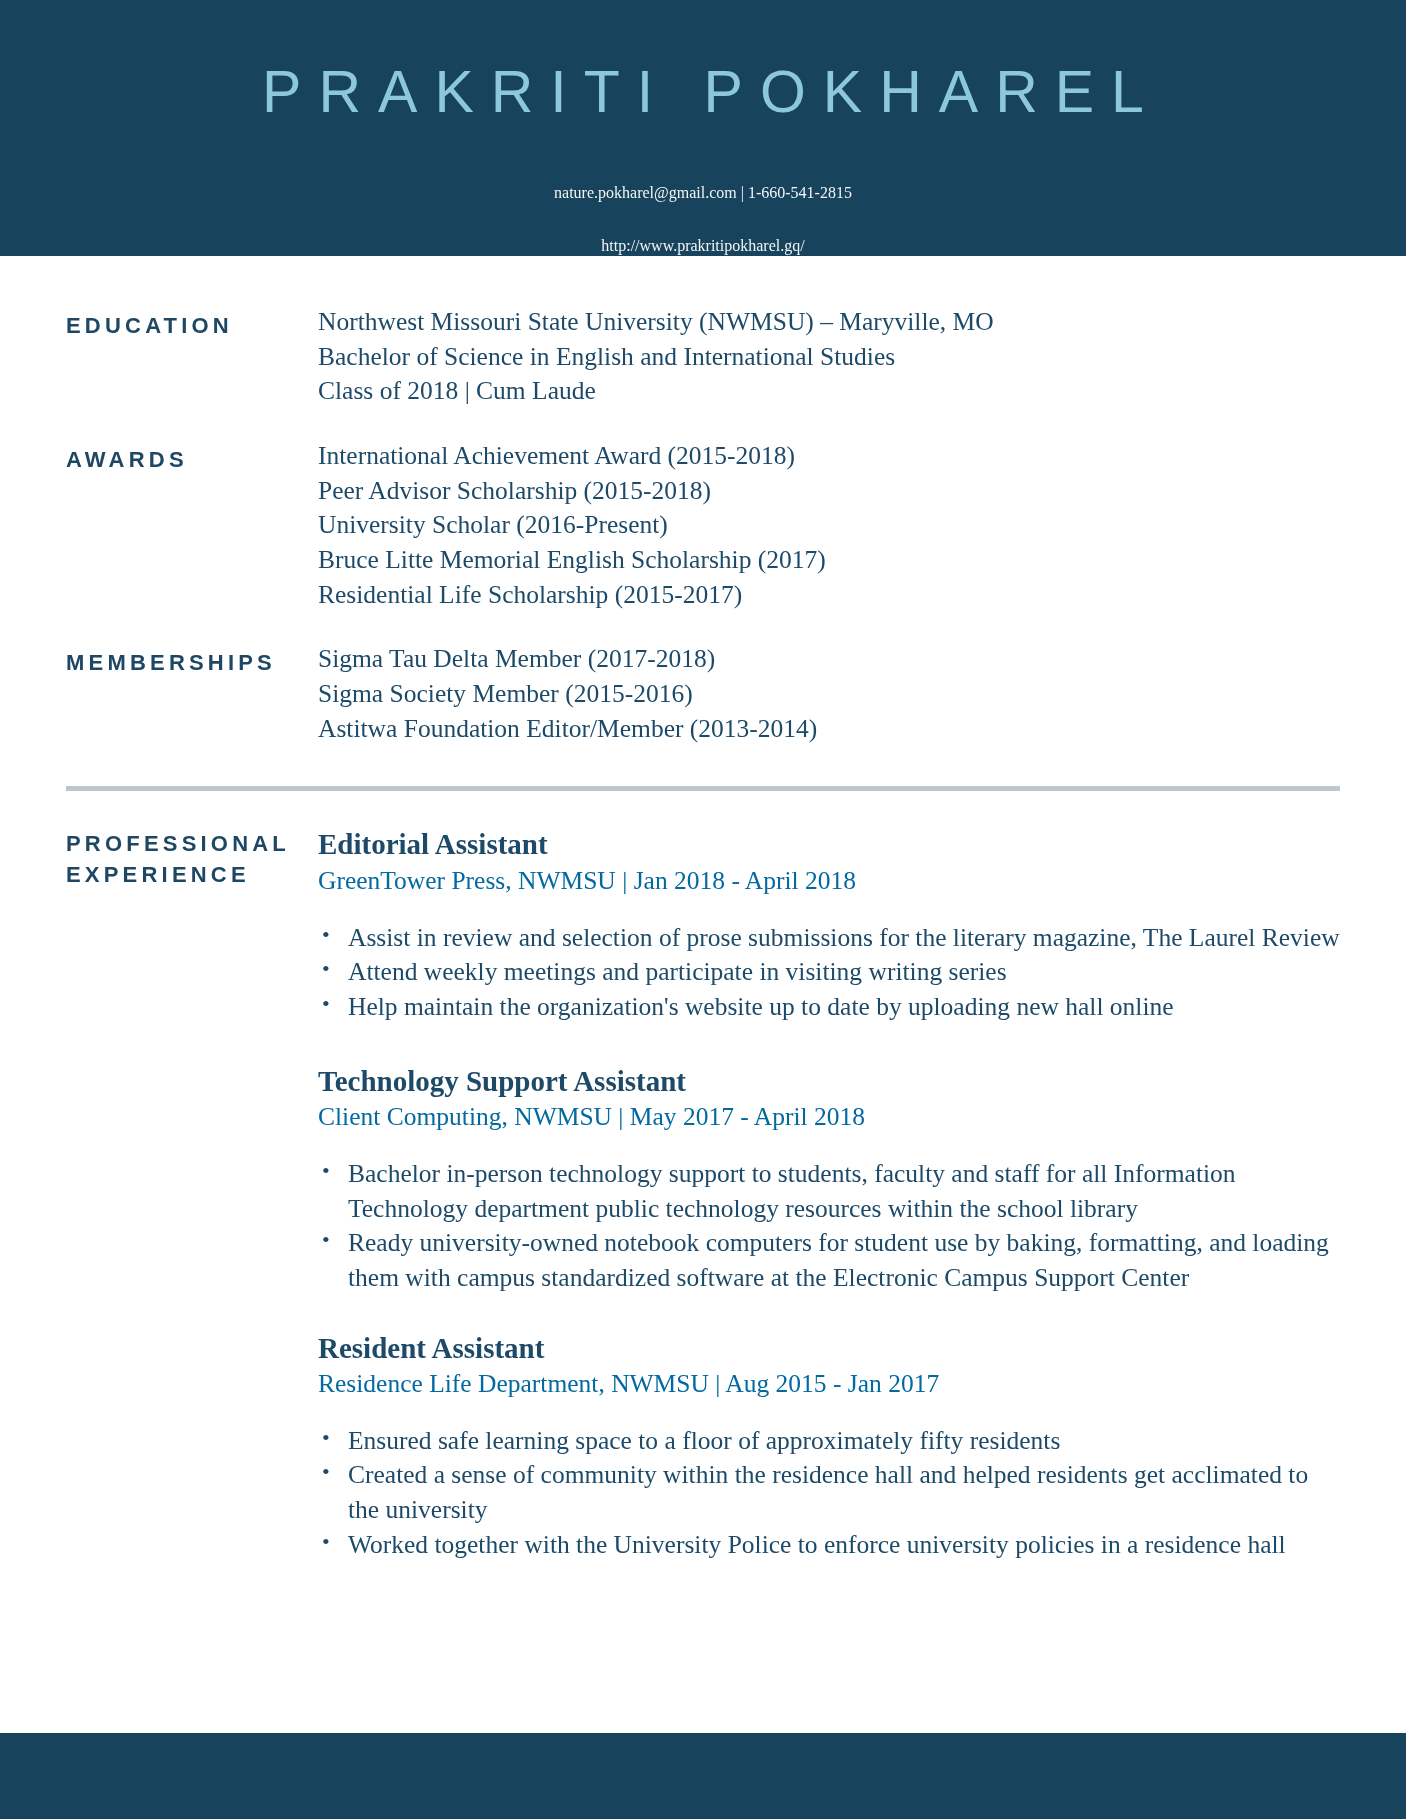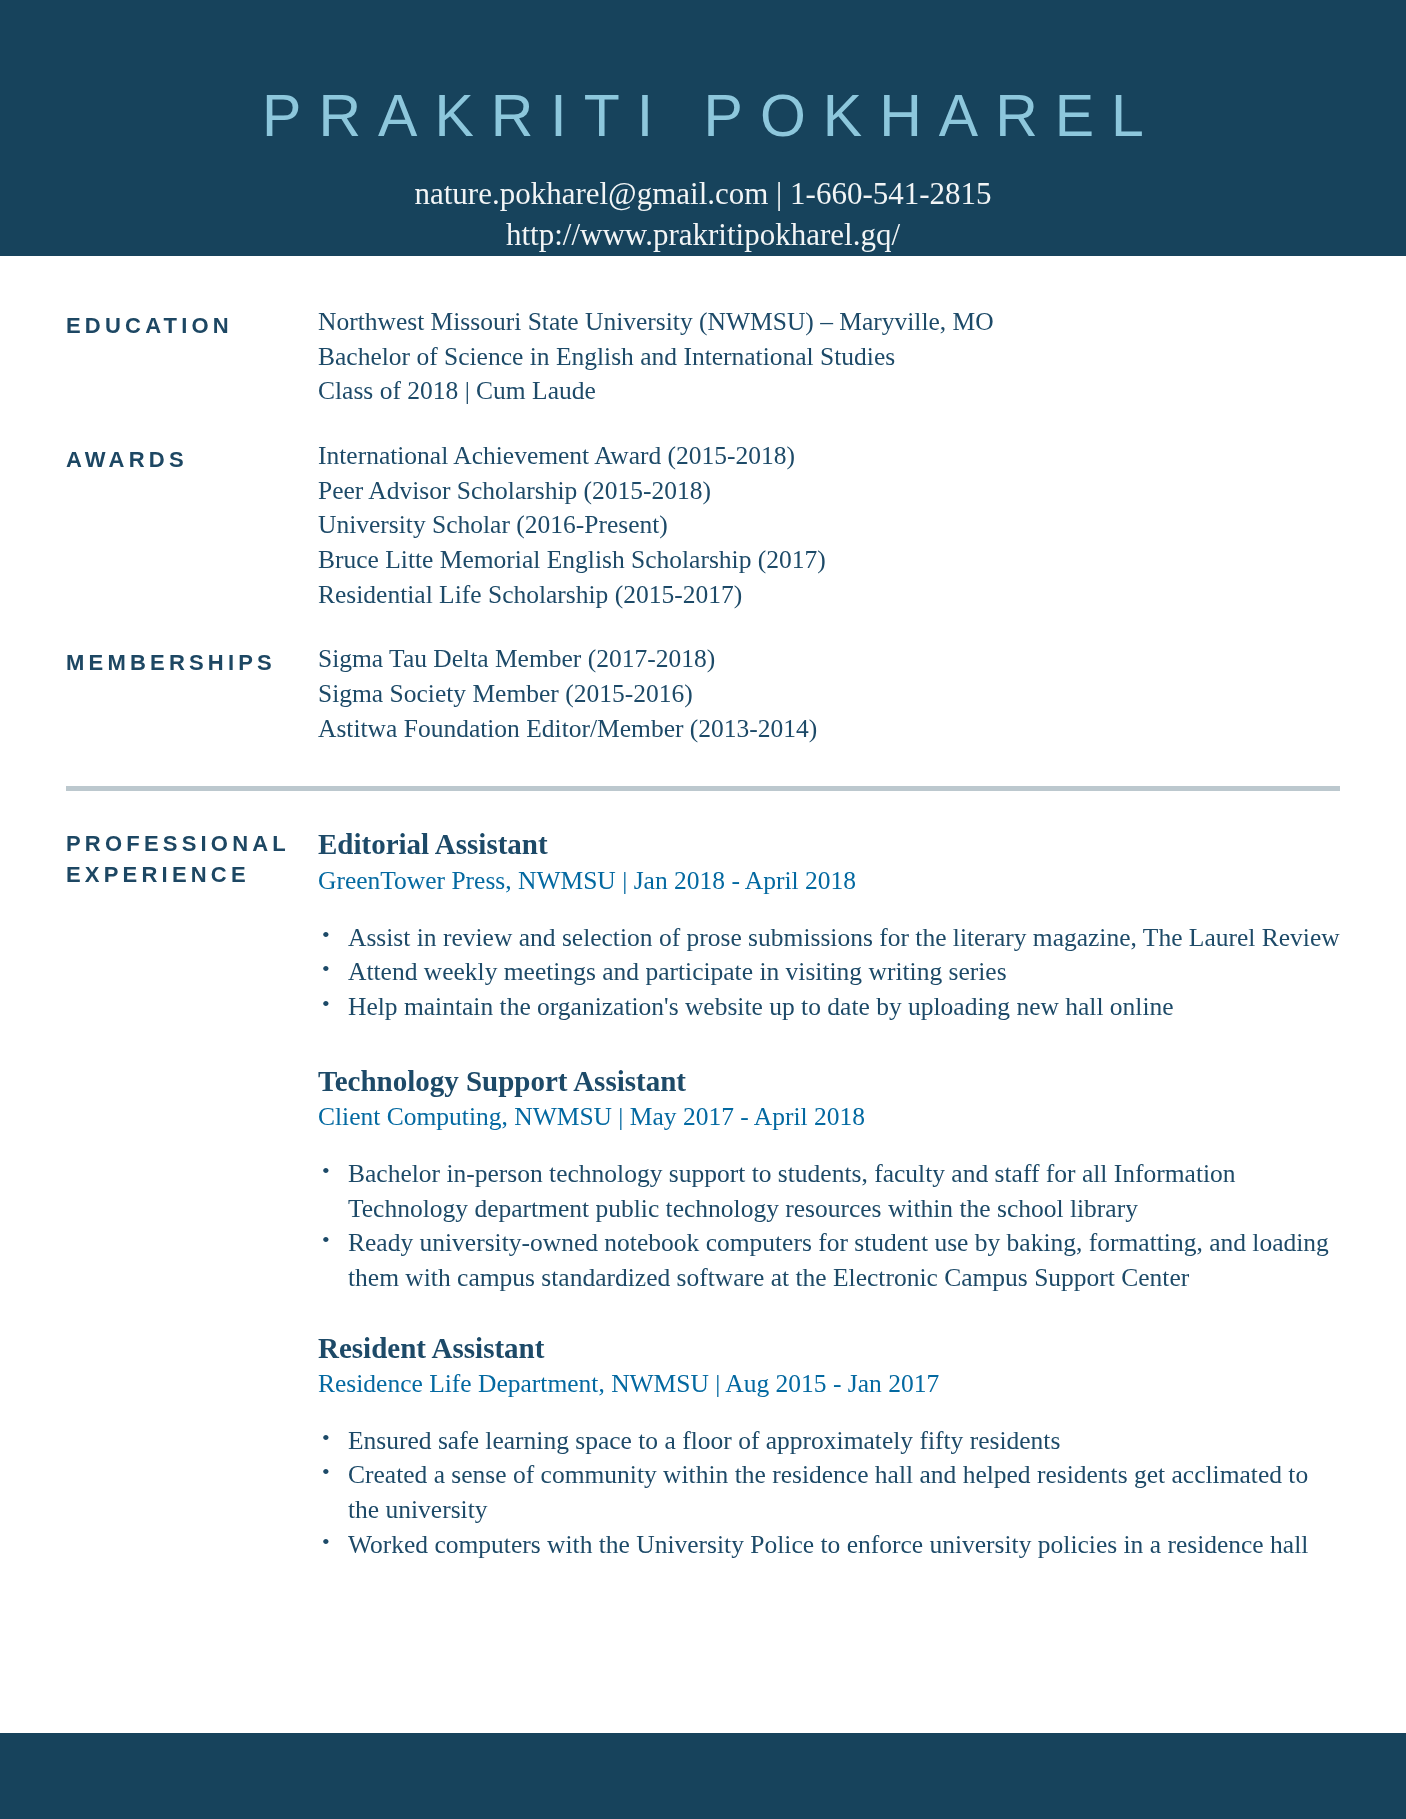--- a/index.html
+++ b/index.html
@@ -17,36 +17,36 @@
 
   
   .header-band {
     width: 100%;
     height: 256px;
     background: #17435c;
     box-sizing: border-box;
     display: flex;
     flex-direction: column;
     align-items: center;
-    justify-content: flex-end;
+    justify-content: space-between;
     padding-top: 62px;
   }
   .full-name {
     font-family: "Liberation Sans", sans-serif;
     font-size: 59px;
     font-weight: 300;
     letter-spacing: 17px;
     color: #8dc7dc;
     line-height: 1.05;
     text-indent: 17px;
     white-space: nowrap;
   }
   .contact-line {
     font-family: "Liberation Serif", serif;
-    font-size: 31px;
+    font-size: 16px;
     color: #f2f5f6;
     line-height: 1.32;
     text-align: center;
     white-space: nowrap;
   }
   .contact-line.first { margin-top: 26px; }
 
   
   .page-body {
     position: relative;
@@ -219,21 +219,21 @@
           <li>Ready university-owned notebook computers for student use by baking, formatting, and loading them with campus standardized software at the Electronic Campus Support Center</li>
         </ul>
       </div>
 
       <div class="job-block" style="margin-top:33px;">
         <div class="job-title">Resident Assistant</div>
         <div class="job-meta">Residence Life Department, NWMSU | Aug 2015 - Jan 2017</div>
         <ul class="bullets" style="margin-top:22px;">
           <li>Ensured safe learning space to a floor of approximately fifty residents</li>
           <li>Created a sense of community within the residence hall and helped residents get acclimated to the university</li>
-          <li>Worked computers with the University Police to enforce university policies in a residence hall</li>
+          <li>Worked together with the University Police to enforce university policies in a residence hall</li>
         </ul>
       </div>
 
     </div>
   </div>
 
 </div>
 
 <div class="footer-band"></div>
 

